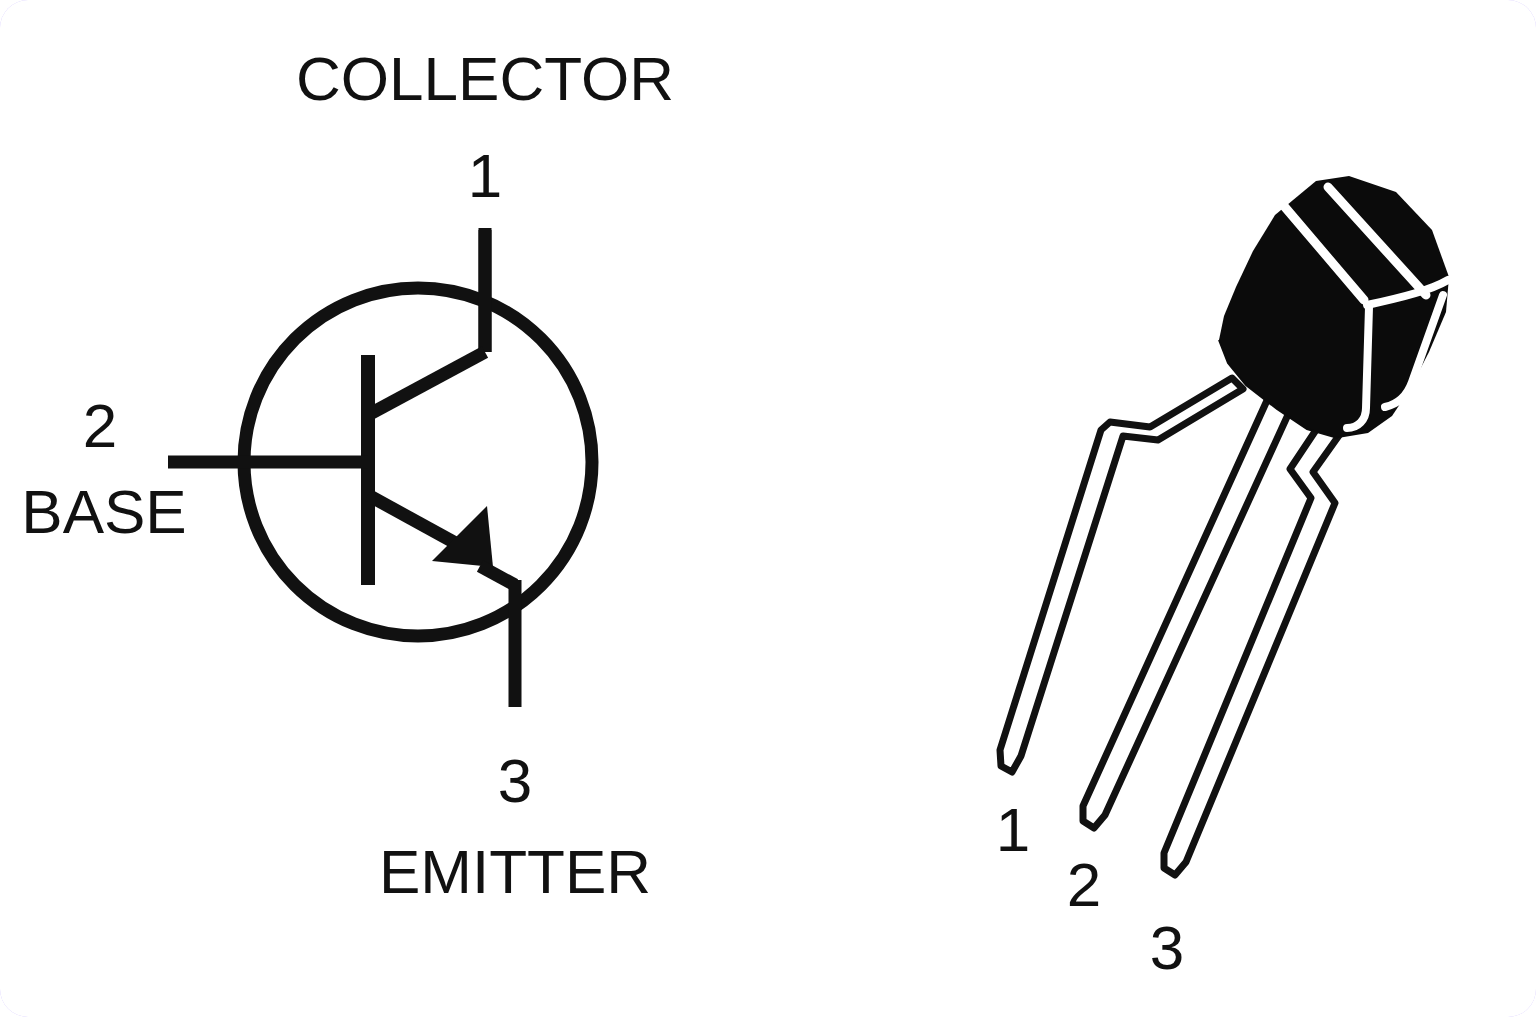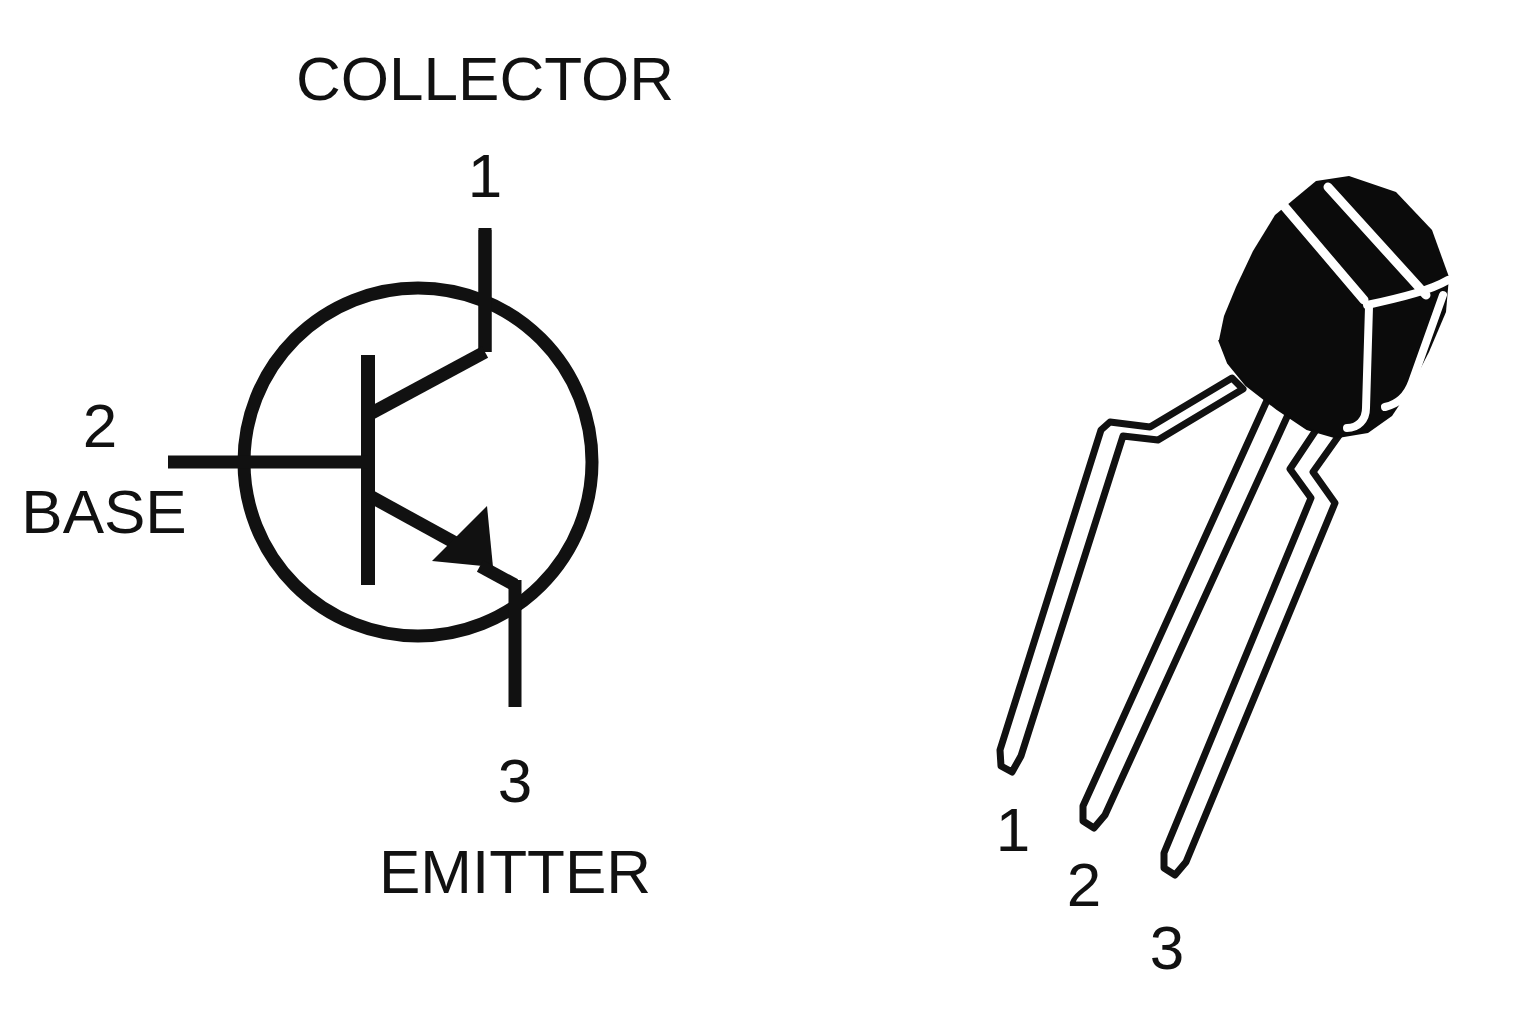--- a/index.html
+++ b/index.html
@@ -10,20 +10,21 @@
   }
   body {
     font-family: "Liberation Sans", sans-serif;
   }
   #page {
     position: relative;
     width: 1536px;
     height: 1017px;
     background: #c4b5fd;
     overflow: hidden;
+    border-radius: 28px;
   }
   #diagram-svg {
     position: absolute;
     top: 0;
     left: 0;
     width: 1536px;
     height: 1017px;
     display: block;
   }
   .dg-text {

